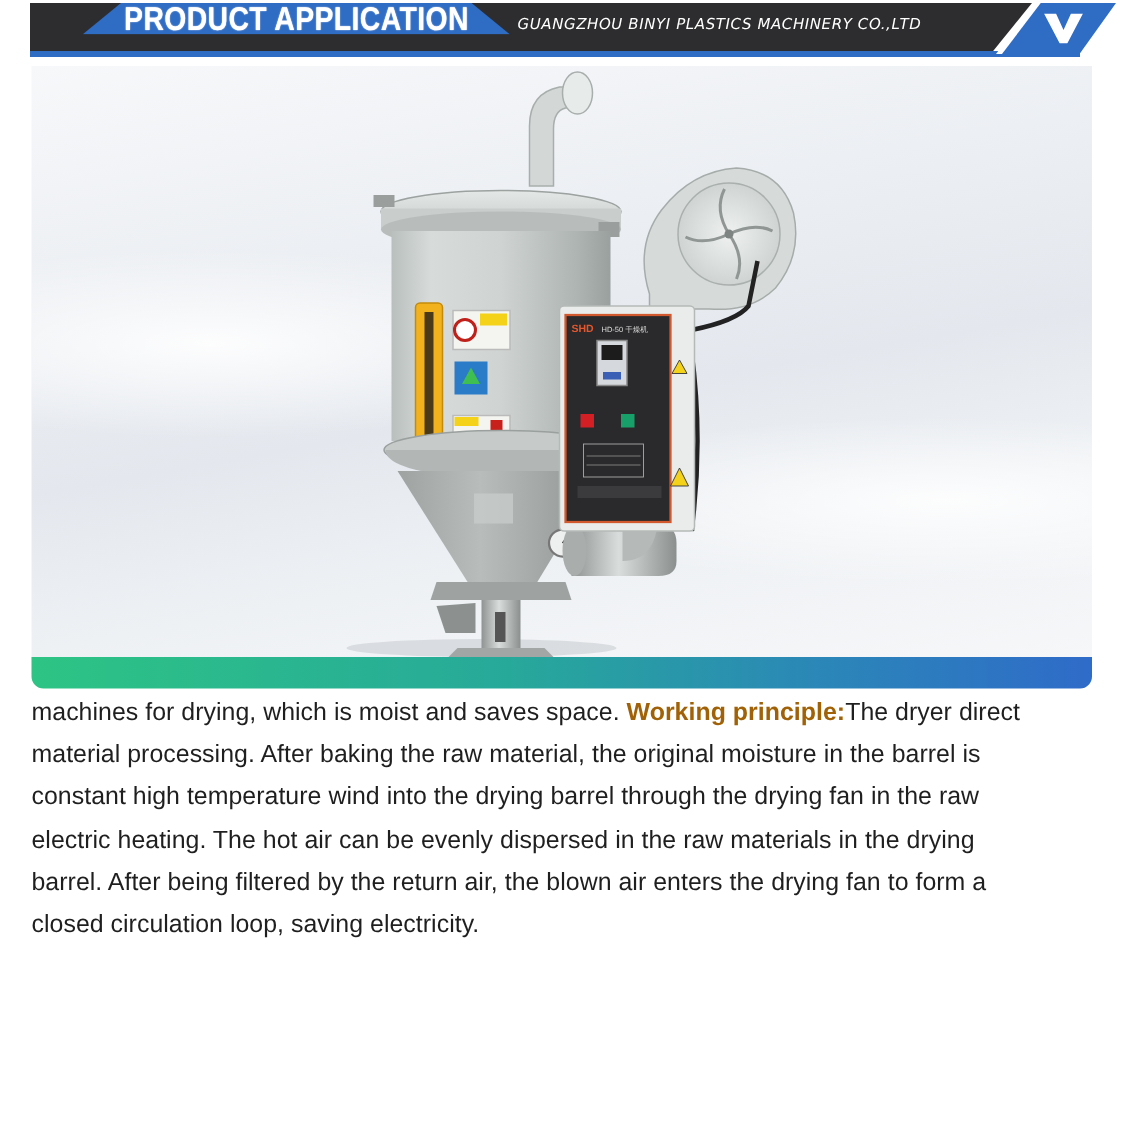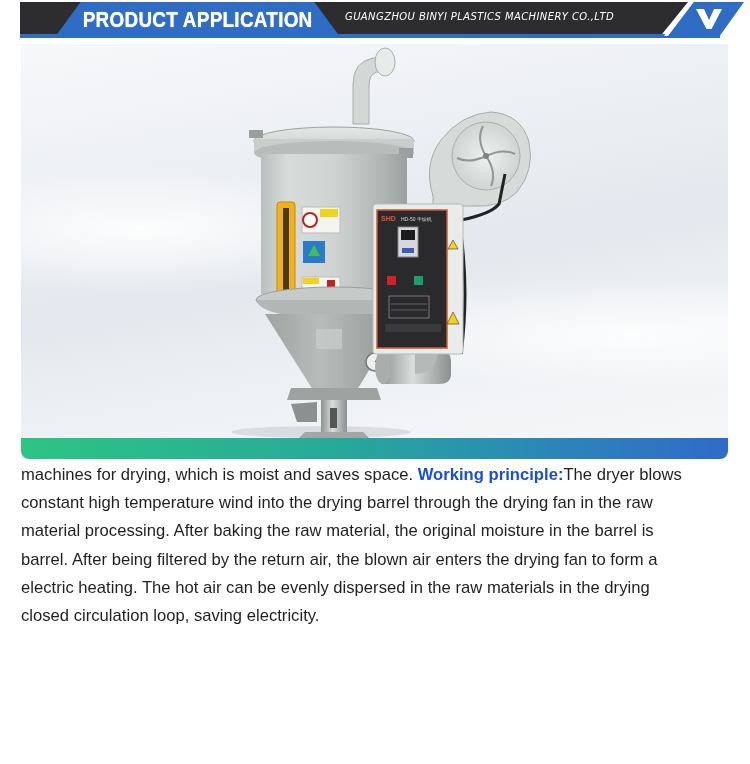--- a/index.html
+++ b/index.html
@@ -11,21 +11,21 @@
     .header .darkbar {
       position: absolute; left: 20px; top: 2px; width: 668px; height: 33px;
       background: #2d2d2f;
       clip-path: polygon(0 0, 100% 0, 96% 100%, 0 100%);
     }
     .header .underline {
       position: absolute; left: 20px; top: 34px; width: 700px; height: 4px;
       background: #2f6cc4;
     }
     .header .title-tab {
-      position: absolute; left: 55px; top: 2px; width: 285px; height: 35px;
+      position: absolute; left: 55px; top: 2px; width: 285px; height: 21px;
       background: #2f6cc4;
       clip-path: polygon(9% 0, 91% 0, 100% 100%, 0 100%);
       display: flex; align-items: center; justify-content: center;
     }
     .header .title-tab span {
       color: #ffffff; font-weight: bold; font-size: 22px; letter-spacing: 0.3px;
       font-family: "Liberation Sans", sans-serif;
       transform: scaleX(0.86); display: inline-block; white-space: nowrap;
       text-shadow: 0 0 1px #fff;
     }
@@ -66,21 +66,21 @@
     }
 
     
     .description {
       position: absolute; left: 21px; top: 461px; width: 720px;
       color: #1f1f1f; font-size: 16.6px; line-height: 28.2px;
       font-family: "Liberation Sans", sans-serif;
       letter-spacing: 0.02px;
     }
     .description .line { display: block; white-space: nowrap; }
-    .description b { font-weight: bold; color: #1d4ed8; }
+    .description b { font-weight: bold; color: #a16207; }
   </style>
 </head>
 <body>
 
 <div class="header">
   <div class="darkbar"></div>
   <div class="underline"></div>
   <div class="title-tab">
     <span>PRODUCT APPLICATION</span>
   </div>
@@ -196,19 +196,19 @@
     <line x1="370" y1="260" x2="406" y2="260" stroke="#999" stroke-width="0.5"></line>
     <line x1="370" y1="266" x2="406" y2="266" stroke="#999" stroke-width="0.5"></line>
     <rect x="364" y="280" width="56" height="8" fill="#3b3b3d"></rect>
     <polygon points="432,268 438,280 426,280" fill="#f4d21a" stroke="#333" stroke-width="0.6"></polygon>
     <polygon points="432,196 437,205 427,205" fill="#f4d21a" stroke="#333" stroke-width="0.6"></polygon>
   </svg>
 </div>
 <div class="gradient-bar"></div>
 
 <div class="description">
-  <span class="line"><span>machines for drying, which is moist and saves space. </span><b>Working principle:</b><span>The dryer blows</span></span>
+  <span class="line"><span>machines for drying, which is moist and saves space. </span><b>Working principle:</b><span>The dryer direct</span></span>
+  <span class="line">material processing. After baking the raw material, the original moisture in the barrel is</span>
   <span class="line">constant high temperature wind into the drying barrel through the drying fan in the raw</span>
-  <span class="line">material processing. After baking the raw material, the original moisture in the barrel is</span>
+  <span class="line">electric heating. The hot air can be evenly dispersed in the raw materials in the drying</span>
   <span class="line">barrel. After being filtered by the return air, the blown air enters the drying fan to form a</span>
-  <span class="line">electric heating. The hot air can be evenly dispersed in the raw materials in the drying</span>
   <span class="line">closed circulation loop, saving electricity.</span>
 </div>
 
 </body></html>

